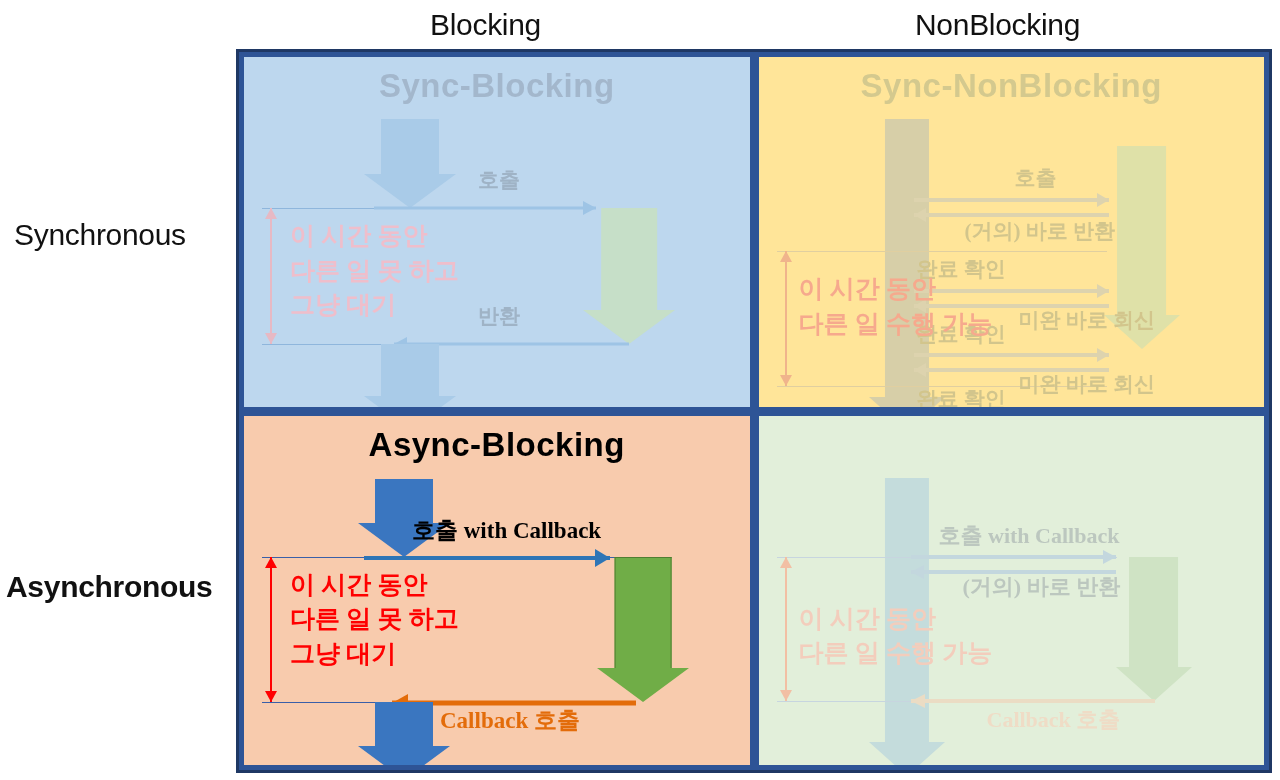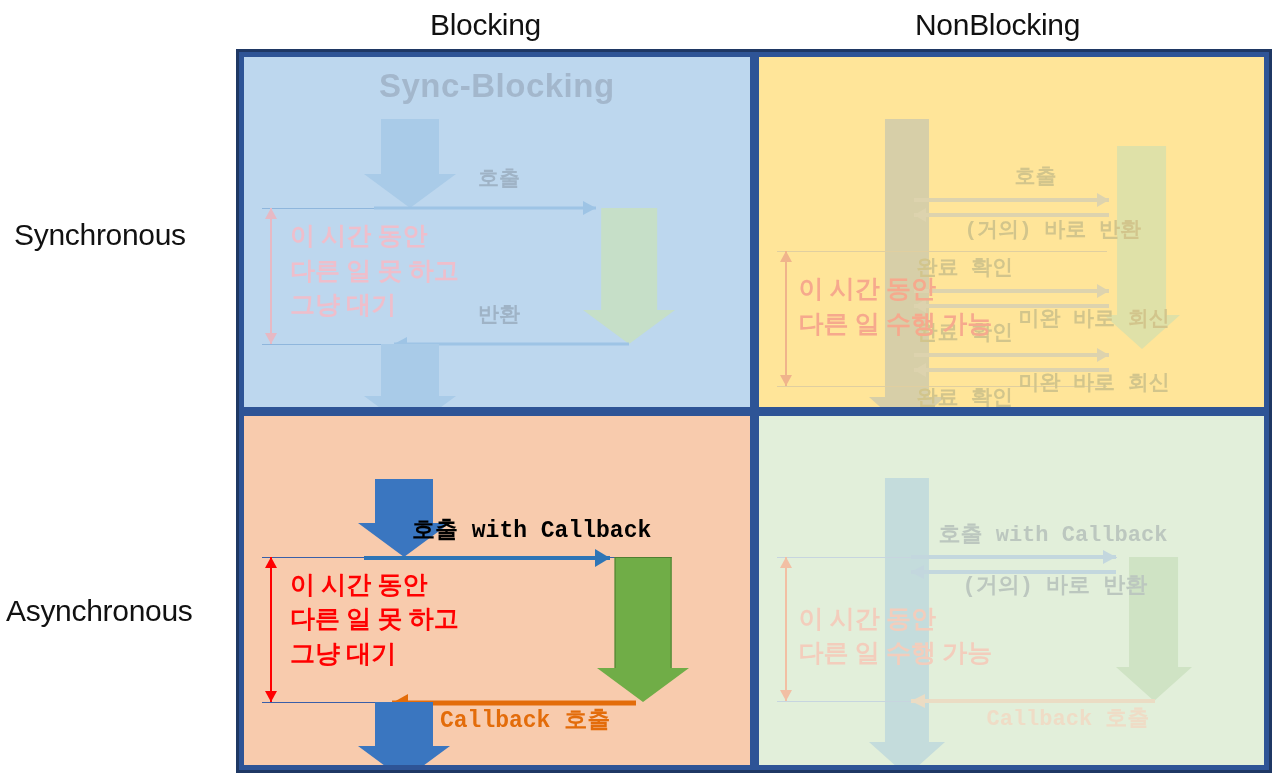--- a/index.html
+++ b/index.html
@@ -17,21 +17,21 @@
     position: absolute;
     color: #111111;
     font-size: 30px;
     font-family: "Liberation Sans", sans-serif;
     white-space: nowrap;
     letter-spacing: -0.3px;
   }
   #lbl-blocking    { left: 430px; top: 8px; }
   #lbl-nonblocking { left: 915px; top: 8px; }
   #lbl-sync        { left: 14px;  top: 218px; }
-  #lbl-async       { left: 6px;   top: 594px; }
+  #lbl-async       { left: 6px;   top: 570px; font-weight: bold; }
 
   
   #grid {
     position: absolute;
     left: 236px; top: 49px;
     width: 1036px; height: 724px;
     border: 3px solid #1F3864;
     background: #2E5496;
     display: grid;
     grid-template-columns: 1fr 1fr;
@@ -110,21 +110,21 @@
                    border-left: 6px solid transparent;
                    border-right: 6px solid transparent; }
   .measure .mtip.up   { top: 0;    border-bottom-style: solid;
                         border-bottom-width: 11px; }
   .measure .mtip.down { bottom: 0; border-top-style: solid;
                         border-top-width: 11px; }
 
   
   .cap {
     position: absolute;
-    font-family: Liberation Mono, monospace;
+    font-family: Liberation Serif, serif;
     font-weight: bold;
     white-space: nowrap;
     line-height: 1.05;
   }
   
   .note {
     position: absolute;
     font-family: "Liberation Sans", sans-serif;
     font-weight: bold;
     font-size: 25px;
@@ -185,20 +185,21 @@
         <div>그냥 대기</div>
       </div>
 
       <div class="varrow" style="left:116px; top:287px; width:100px; height:86px;">
         <div class="shaft" style="background:#A9CBE8;"></div>
         <div class="head" style="border-top-color:#A9CBE8;"></div>
       </div>
     </div>
 
     <div class="quad" id="q-snb">
+      <div class="quad-title">Sync-NonBlocking</div>
 
       <div class="varrow slim" style="left:110px; top:62px; width:76px; height:312px;">
         <div class="shaft" style="background:#D7CFA8;"></div>
         <div class="head" style="border-top-color:#D7CFA8;"></div>
       </div>
 
       <div class="varrow slim" style="left:340px; top:89px; width:86px; height:203px;">
         <div class="shaft" style="background:#DFE1A8;"></div>
         <div class="head" style="border-top-color:#DFE1A8;"></div>
       </div>
@@ -250,20 +251,21 @@
 
       <div class="cap" style="left:158px; top:331px; font-size:21px; color:#D2C58C;">완료 확인</div>
 
       <div class="note" style="left:40px; top:215px; color:#F6A98D;">
         <div>이 시간 동안</div>
         <div>다른 일 수행 가능</div>
       </div>
     </div>
 
     <div class="quad" id="q-ab">
+      <div class="quad-title">Async-Blocking</div>
 
       <div class="varrow" style="left:110px; top:63px; width:100px; height:78px;">
         <div class="shaft" style="background:#3A76C0;"></div>
         <div class="head" style="border-top-color:#3A76C0;"></div>
       </div>
 
       <div class="rail" style="left:18px; top:141px; width:355px; background:#3A5FA8;"></div>
       <div class="rail" style="left:18px; top:286px; width:355px; background:#3A5FA8;"></div>
 
       <div class="measure" style="left:20px; top:141px; width:14px; height:145px;">

